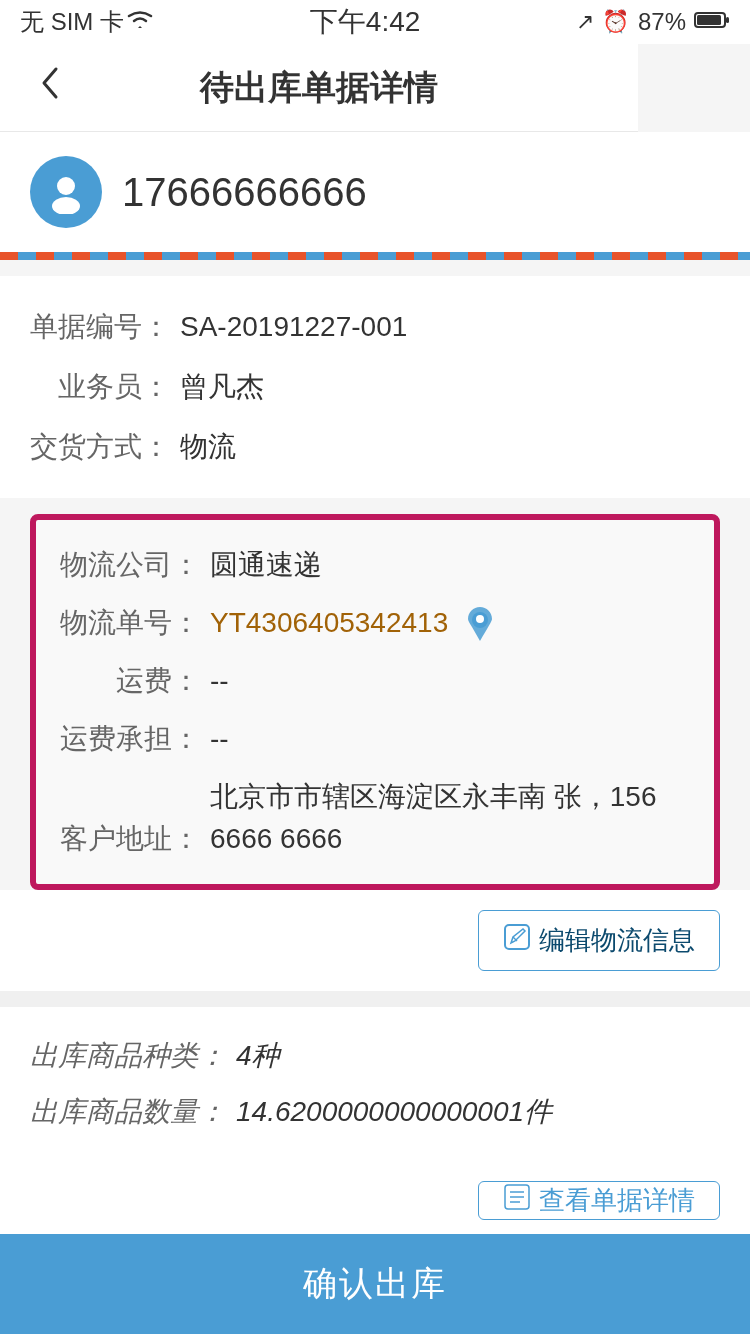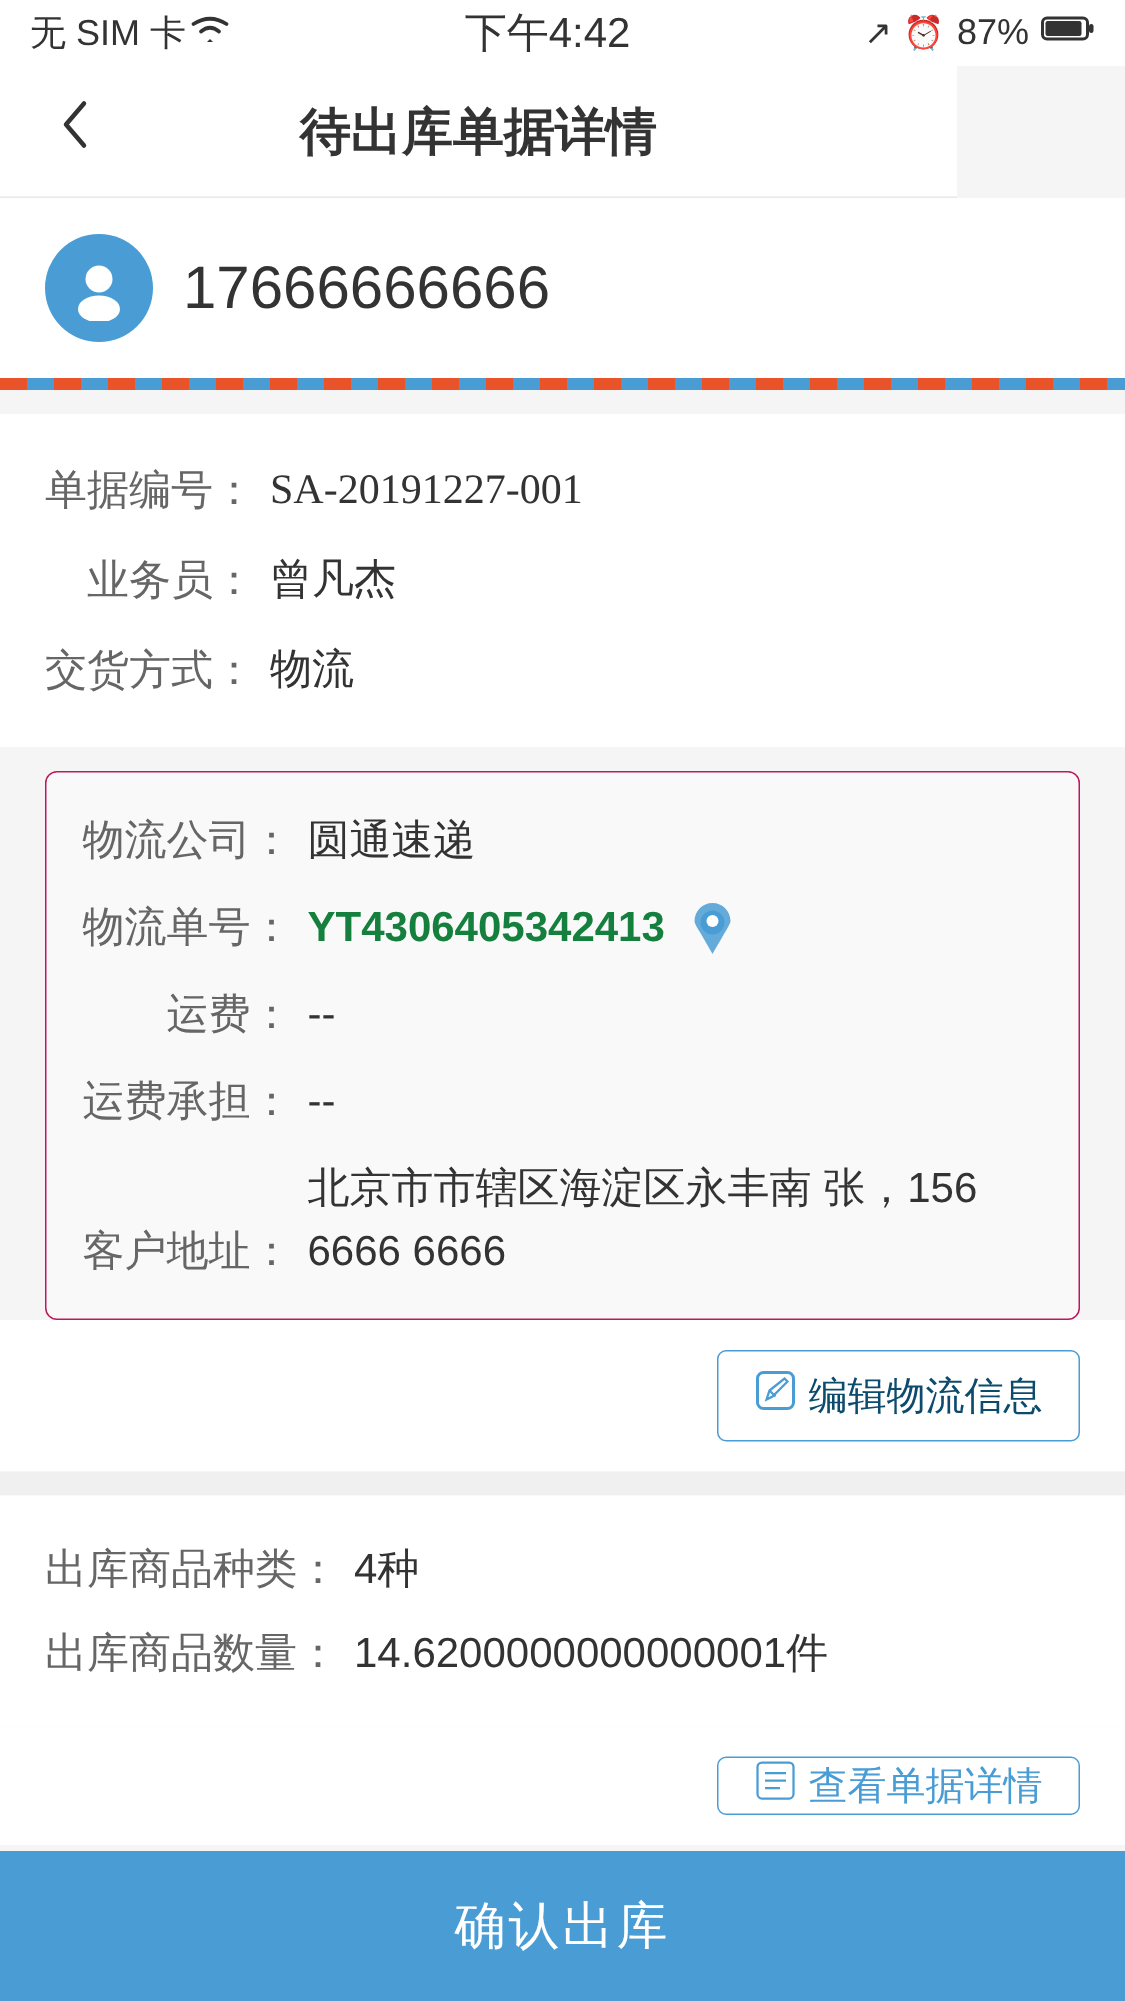--- a/index.html
+++ b/index.html
@@ -118,27 +118,26 @@
     .info-label {
       color: #666;
       min-width: 140px;
       text-align: right;
       flex-shrink: 0;
     }
     .info-value {
       color: #333;
       flex: 1;
       padding-left: 10px;
-      font-family: Liberation Serif, serif;
     }
 
     
     .logistics-card {
       background: #f9f9f9;
-      border: 1px solid #be185d;
+      border: 6px solid #be185d;
       border-radius: 8px;
       margin: 16px 30px 0 30px;
       padding: 24px 24px;
     }
     .logistics-row {
       display: flex;
       align-items: flex-start;
       margin-bottom: 16px;
       font-size: 28px;
       line-height: 1.5;
@@ -153,22 +152,21 @@
     .logistics-value {
       color: #333;
       flex: 1;
       padding-left: 10px;
     }
     .tracking-row {
       display: flex;
       align-items: center;
     }
     .tracking-number {
-      color: #15803d;
-      font-weight: bold;
+      color: #a16207;
     }
     .location-pin {
       width: 40px;
       height: 40px;
       margin-left: 12px;
       display: flex;
       align-items: center;
       justify-content: center;
     }
 
@@ -201,20 +199,21 @@
     
     .goods-section {
       background: #fff;
       padding: 30px 30px;
     }
     .goods-row {
       display: flex;
       align-items: center;
       margin-bottom: 18px;
       font-size: 28px;
+      font-style: italic;
     }
     .goods-row:last-child { margin-bottom: 0; }
     .goods-label {
       color: #666;
       min-width: 168px;
       text-align: right;
       flex-shrink: 0;
     }
     .goods-value {
       color: #333;

